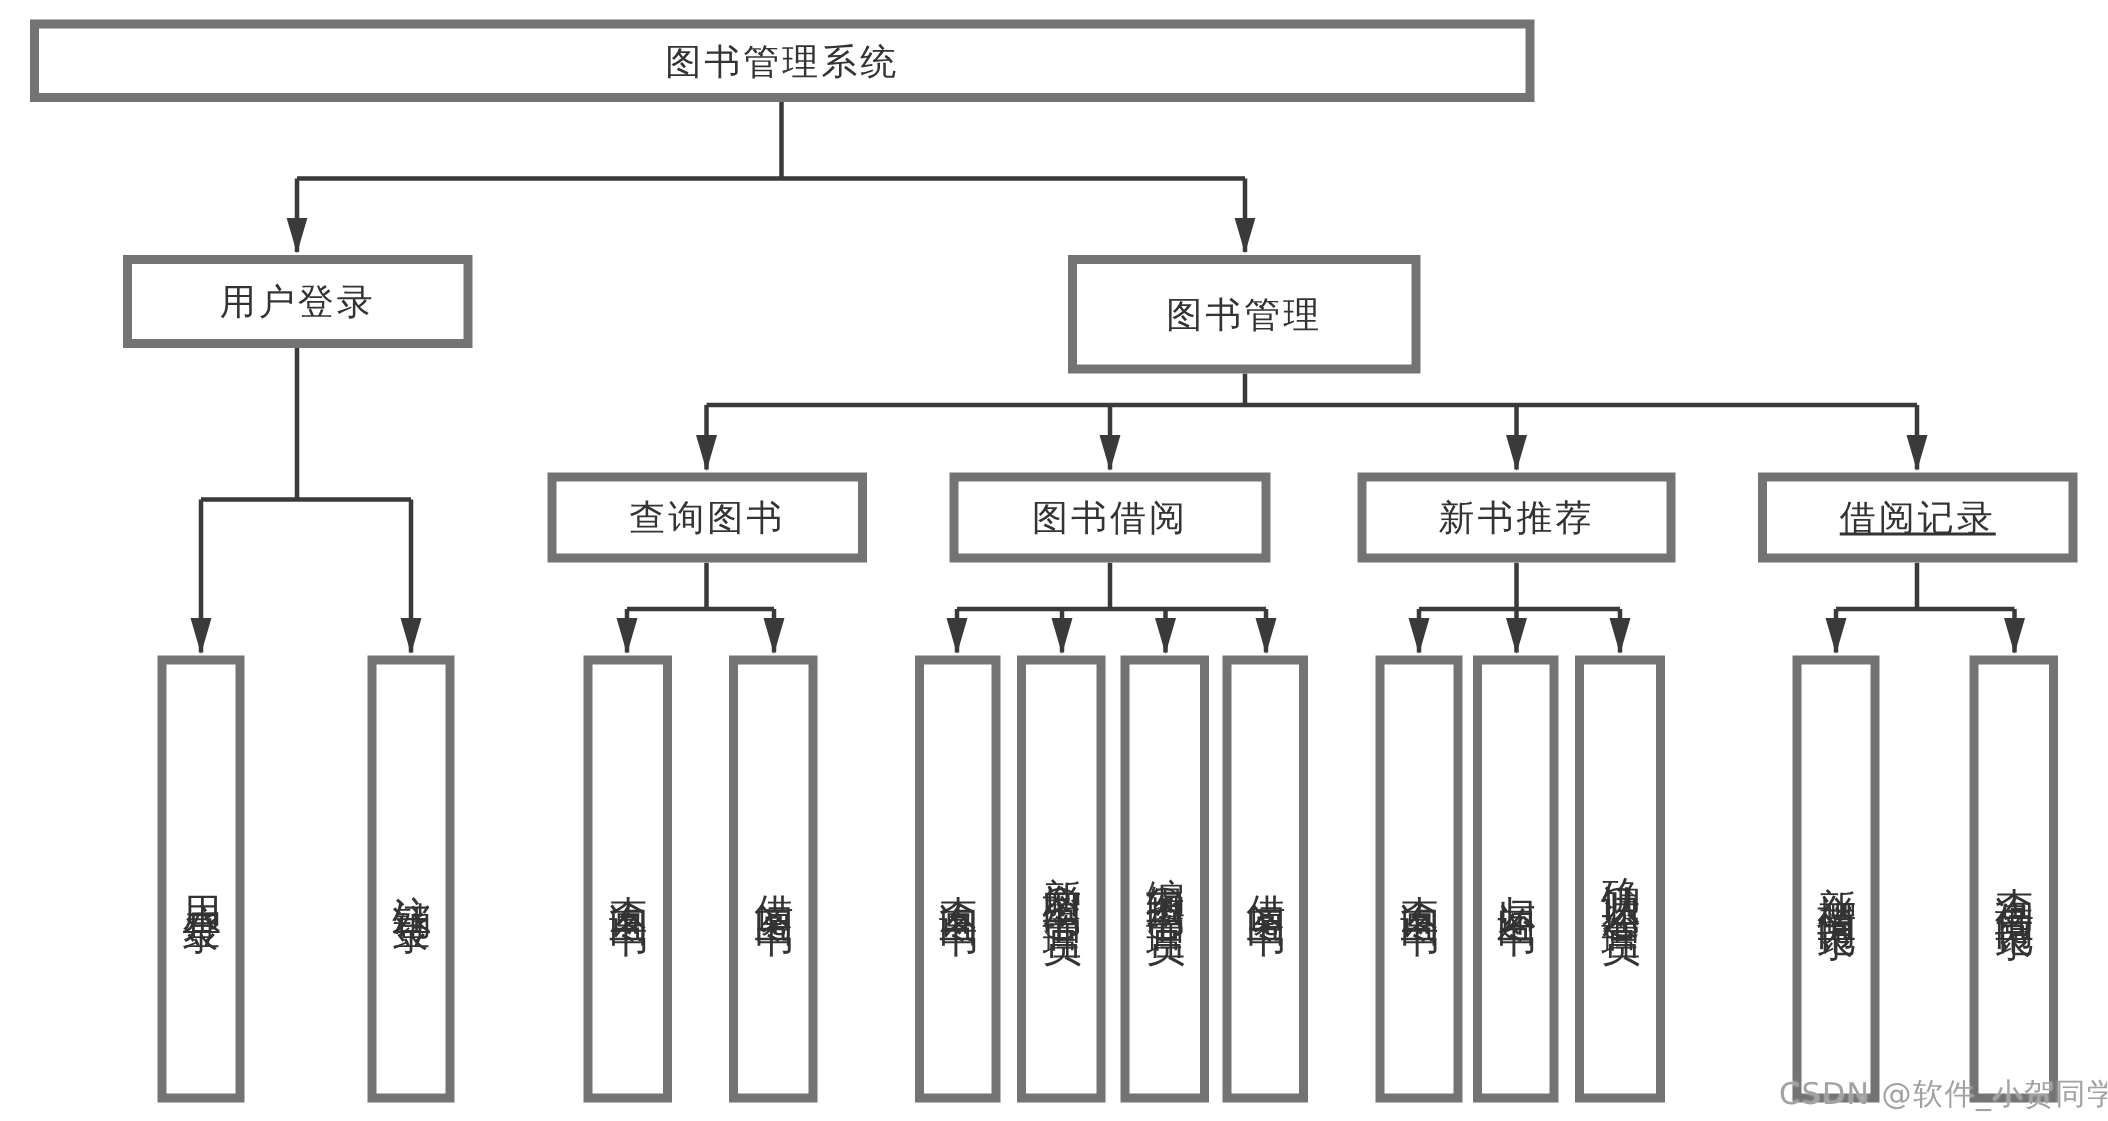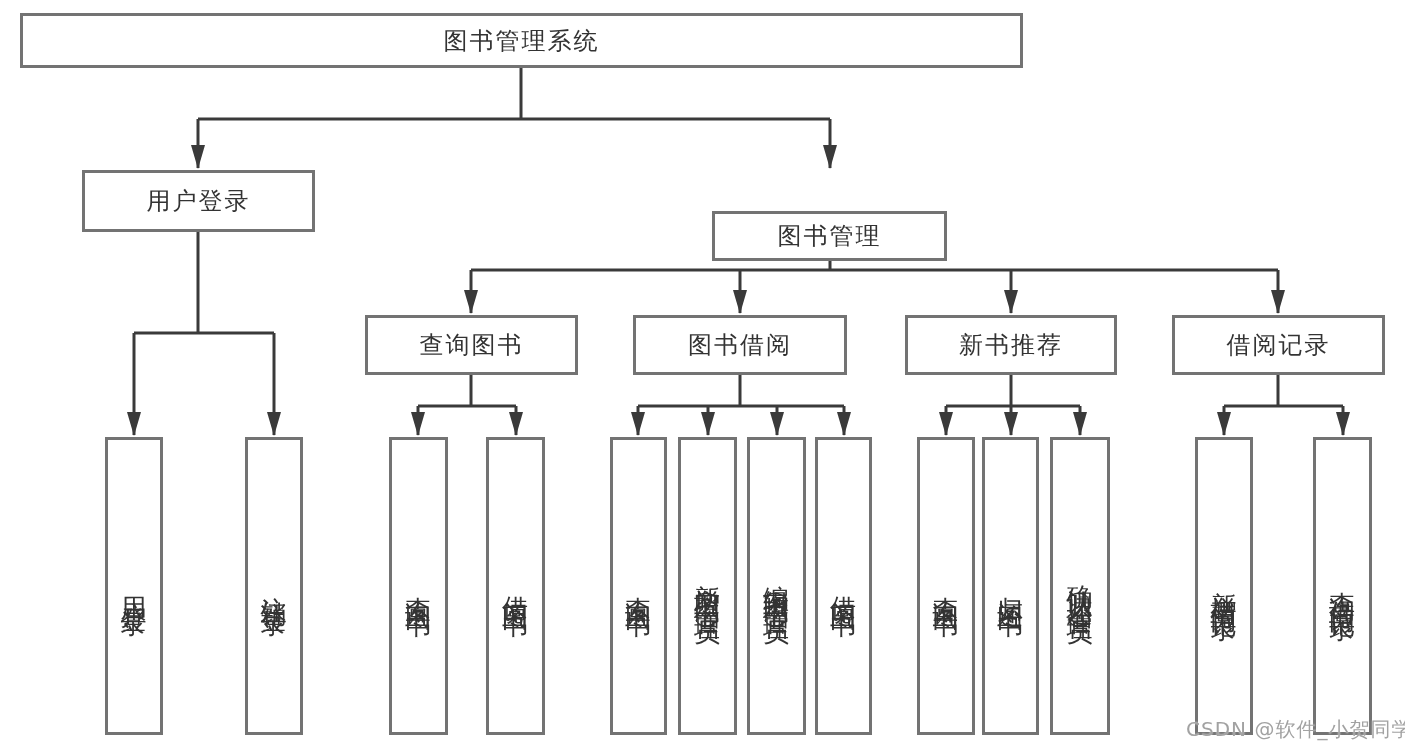--- a/index.html
+++ b/index.html
@@ -13,21 +13,21 @@
   }
   .wires {
     position: absolute;
     left: 0; top: 0;
     width: 1405px; height: 747px;
     z-index: 1;
   }
   .box {
     position: absolute;
     box-sizing: border-box;
-    border: 3px solid #737373;
+    border: 6px solid #737373;
     background: #ffffff;
     display: flex;
     align-items: center;
     justify-content: center;
     color: #333333;
     z-index: 2;
   }
   .box .h {
     font-size: 24px;
     letter-spacing: 2px;
@@ -37,26 +37,26 @@
     writing-mode: vertical-rl;
     font-size: 26px;
     letter-spacing: 5px;
     line-height: 1.08;
     white-space: nowrap;
   }
   
   .n-root   { left: 20px;   top: 13px;  width: 1003px; height: 55px; }
   
   .n-ul     { left: 82px;   top: 170px; width: 233px;  height: 62px; }
-  .n-bm     { left: 712px;  top: 170px; width: 235px;  height: 50px; margin-top: 41px; }
+  .n-bm     { left: 712px;  top: 170px; width: 235px;  height: 79px; }
   
   .n-nbr    { left: 365px;  top: 315px; width: 213px;  height: 60px; }
   .n-bb     { left: 633px;  top: 315px; width: 214px;  height: 60px; }
   .n-cb     { left: 905px;  top: 315px; width: 212px;  height: 60px; }
-  .n-br     { left: 1172px; top: 315px; width: 213px;  height: 60px; }
+  .n-br     { left: 1172px; top: 315px; width: 213px;  height: 60px; text-decoration: underline; }
   
   .leaf     { top: 437px; height: 298px; }
   .l-1  { left: 105px;  width: 58px; }
   .l-2  { left: 245px;  width: 58px; }
   .l-3  { left: 389px;  width: 59px; }
   .l-4  { left: 486px;  width: 59px; }
   .l-5  { left: 610px;  width: 57px; }
   .l-6  { left: 678px;  width: 59px; }
   .l-7  { left: 747px;  width: 59px; }
   .l-8  { left: 815px;  width: 57px; }

